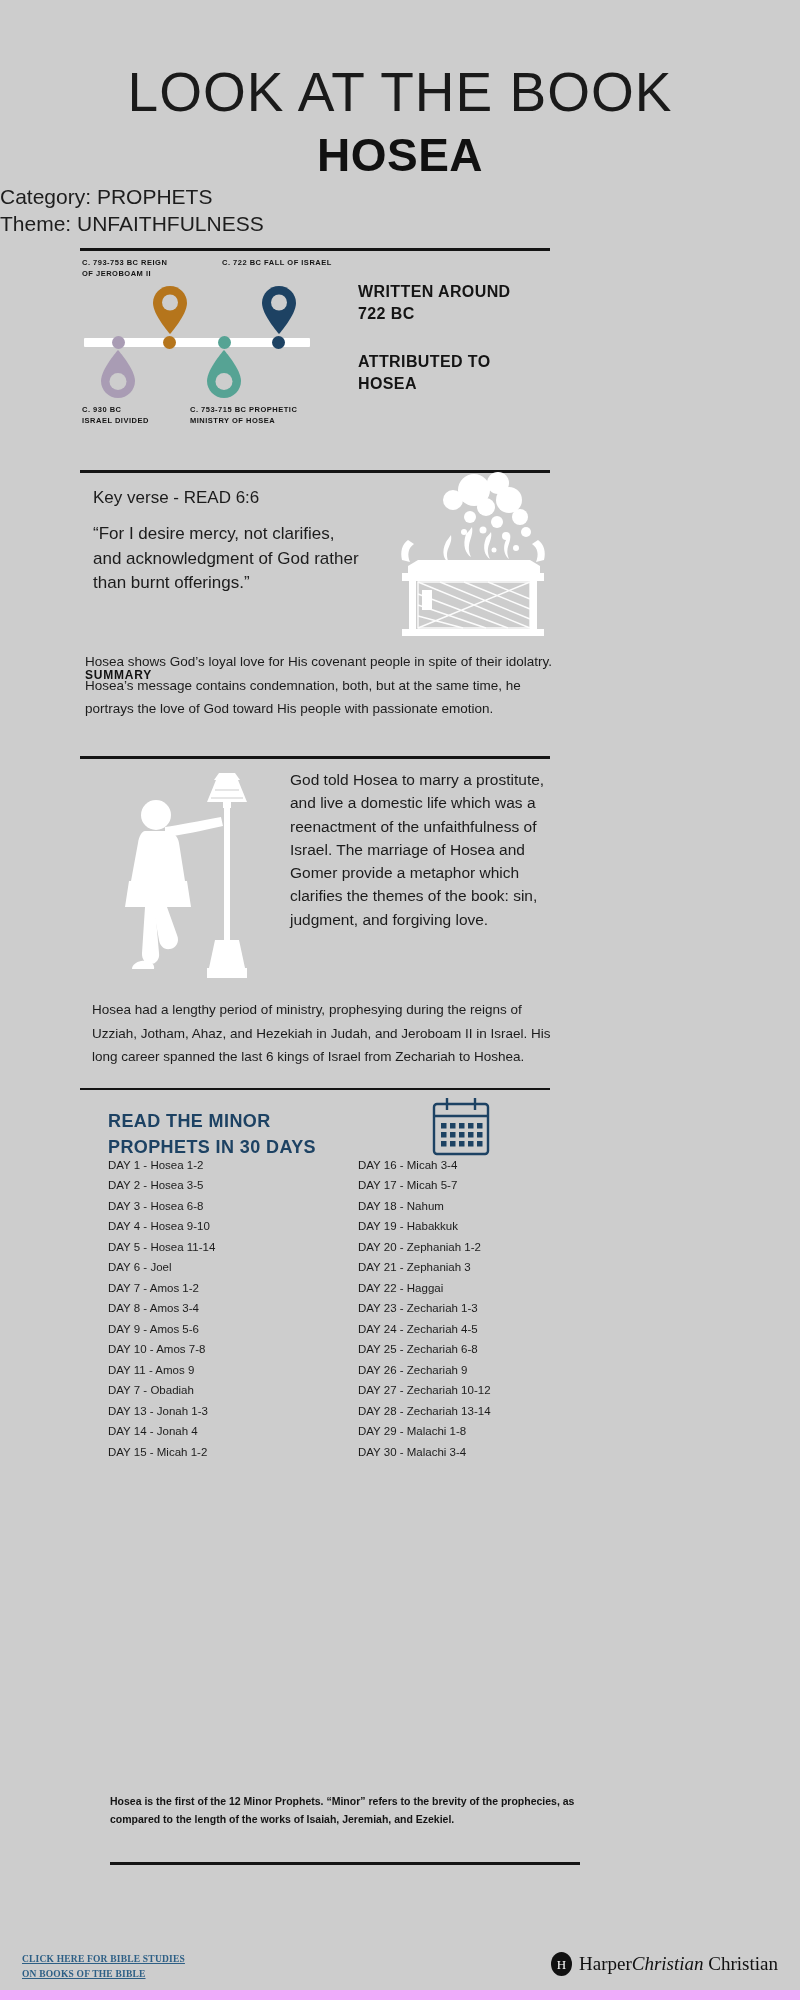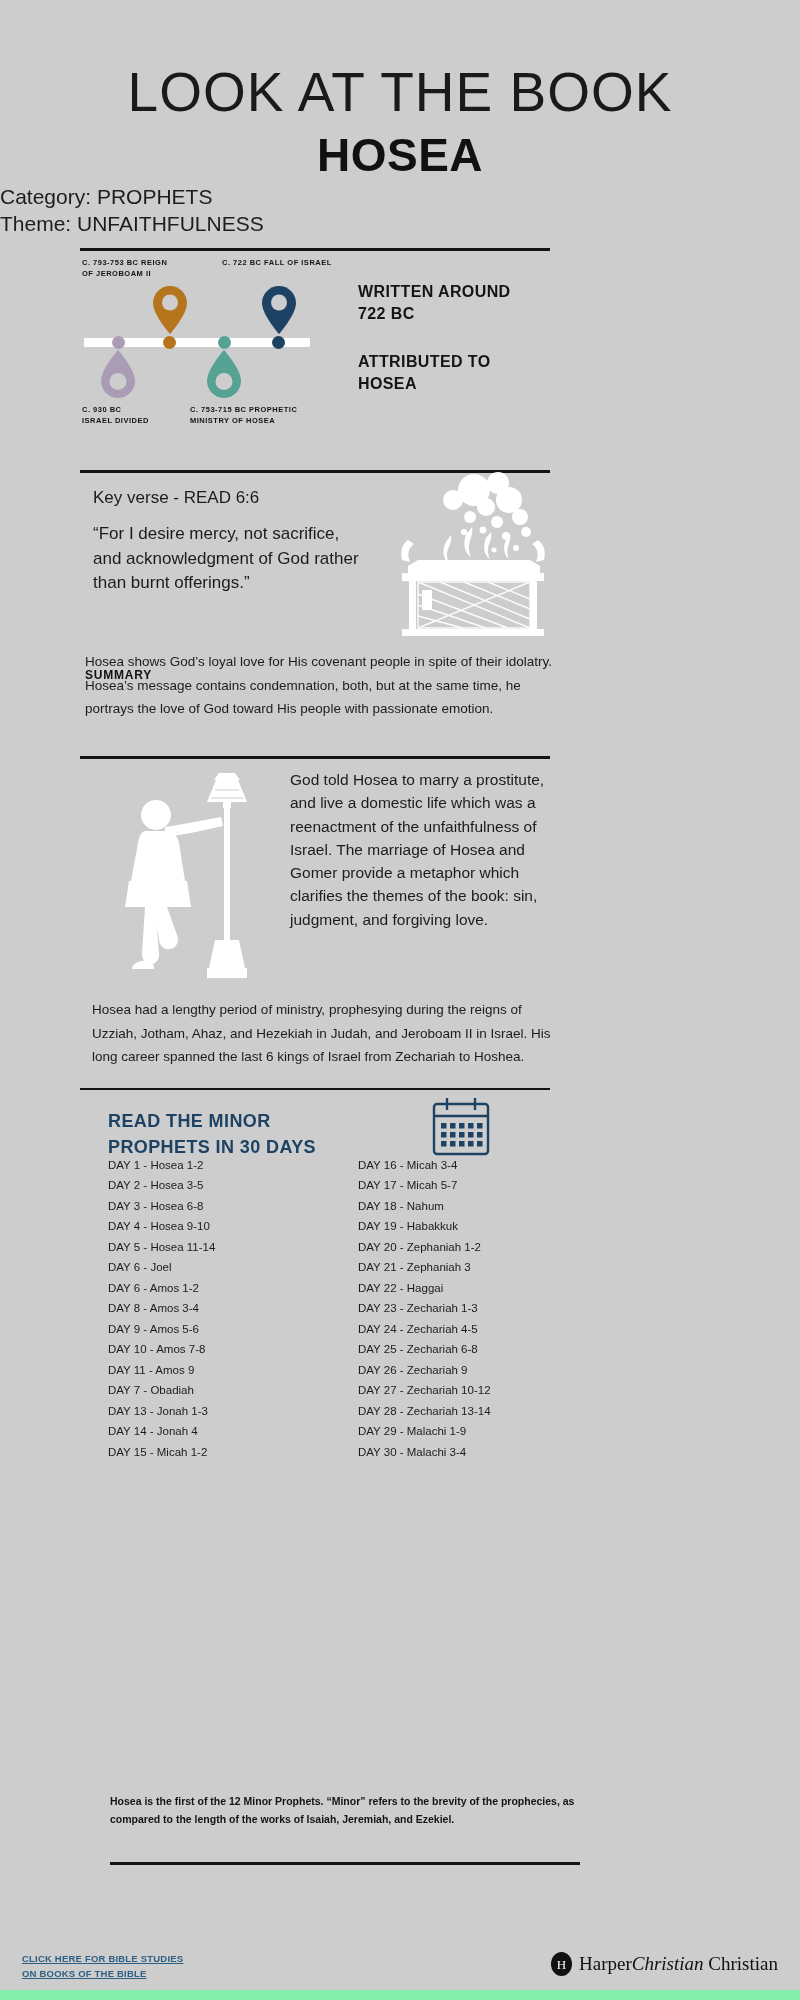--- a/index.html
+++ b/index.html
@@ -10,21 +10,21 @@
     width: 800px;
     height: 2000px;
     background: #ffffff;
     font-family: "Liberation Sans", sans-serif;
     overflow: hidden;
   }
   .page {
     position: relative;
     width: 800px;
     height: 2000px;
-    background: #86efac;
+    background: #f0abfc;
   }
   .canvas {
     position: absolute;
     left: 0;
     top: 0;
     width: 800px;
     height: 1990px;
     background: #cdcdcd;
   }
 
@@ -187,21 +187,21 @@
   }
   .cta {
     position: absolute;
     left: 22px; top: 1952px;
     font-size: 9.5px;
     font-weight: bold;
     line-height: 1.55;
     color: #2d5f85;
     letter-spacing: 0.2px;
   }
-  .cta span { text-decoration: underline; display: block; }
+  .cta span { text-decoration: underline; display: block; font-family: Liberation Serif, serif; }
   .brand {
     position: absolute;
     right: 22px; top: 1952px;
     display: flex;
     align-items: center;
     gap: 7px;
   }
   .brand-mark {
     width: 21px; height: 24px;
     background: #111;
@@ -289,21 +289,21 @@
       <div>722 BC</div>
     </div>
     <div class="side-head" style="left:358px; top:351px; width:200px;">
       <div>ATTRIBUTED TO</div>
       <div>HOSEA</div>
     </div>
 
     <div class="rule thick" style="left:80px; top:470px; width:470px;"></div>
 
     <div class="kv-label">Key verse - READ 6:6</div>
-    <div class="kv-text">“For I desire mercy, not sacrifice, and acknowledgment of God rather than burnt offerings.”</div>
+    <div class="kv-text">“For I desire mercy, not clarifies, and acknowledgment of God rather than burnt offerings.”</div>
 
     <div style="position:absolute; left:378px; top:470px; width:190px; height:170px;">
       <svg width="190" height="170" viewBox="0 0 190 170" aria-hidden="true">
         <g fill="#ffffff">
           <circle cx="96" cy="20" r="16"></circle>
             <circle cx="120" cy="13" r="11"></circle>
           <circle cx="75" cy="30" r="10"></circle>
             <circle cx="131" cy="30" r="13"></circle>
           <circle cx="108" cy="37" r="9"></circle>
             <circle cx="142" cy="47" r="8"></circle>
@@ -413,21 +413,21 @@
       </svg>
     </div>
 
     <div class="day-col left">
       <div class="day-item">DAY 1 - Hosea 1-2</div>
       <div class="day-item">DAY 2 - Hosea 3-5</div>
       <div class="day-item">DAY 3 - Hosea 6-8</div>
       <div class="day-item">DAY 4 - Hosea 9-10</div>
       <div class="day-item">DAY 5 - Hosea 11-14</div>
       <div class="day-item">DAY 6 - Joel</div>
-      <div class="day-item">DAY 6 - Amos 1-2</div>
+      <div class="day-item">DAY 7 - Amos 1-2</div>
       <div class="day-item">DAY 8 - Amos 3-4</div>
       <div class="day-item">DAY 9 - Amos 5-6</div>
       <div class="day-item">DAY 10 - Amos 7-8</div>
       <div class="day-item">DAY 11 - Amos 9</div>
       <div class="day-item">DAY 7 - Obadiah</div>
       <div class="day-item">DAY 13 - Jonah 1-3</div>
       <div class="day-item">DAY 14 - Jonah 4</div>
       <div class="day-item">DAY 15 - Micah 1-2</div>
     </div>
 
@@ -438,21 +438,21 @@
       <div class="day-item">DAY 19 - Habakkuk</div>
       <div class="day-item">DAY 20 - Zephaniah 1-2</div>
       <div class="day-item">DAY 21 - Zephaniah 3</div>
       <div class="day-item">DAY 22 - Haggai</div>
       <div class="day-item">DAY 23 - Zechariah 1-3</div>
       <div class="day-item">DAY 24 - Zechariah 4-5</div>
       <div class="day-item">DAY 25 - Zechariah 6-8</div>
       <div class="day-item">DAY 26 - Zechariah 9</div>
       <div class="day-item">DAY 27 - Zechariah 10-12</div>
       <div class="day-item">DAY 28 - Zechariah 13-14</div>
-      <div class="day-item">DAY 29 - Malachi 1-9</div>
+      <div class="day-item">DAY 29 - Malachi 1-8</div>
       <div class="day-item">DAY 30 - Malachi 3-4</div>
     </div>
 
     <div class="rule thick" style="left:110px; top:1862px; width:470px;"></div>
     <div class="footnote">Hosea is the first of the 12 Minor Prophets. “Minor” refers to the brevity of the prophecies, as compared to the length of the works of Isaiah, Jeremiah, and Ezekiel.</div>
 
   </div>
 
   <div class="cta">
     <span>CLICK HERE FOR BIBLE STUDIES</span>

